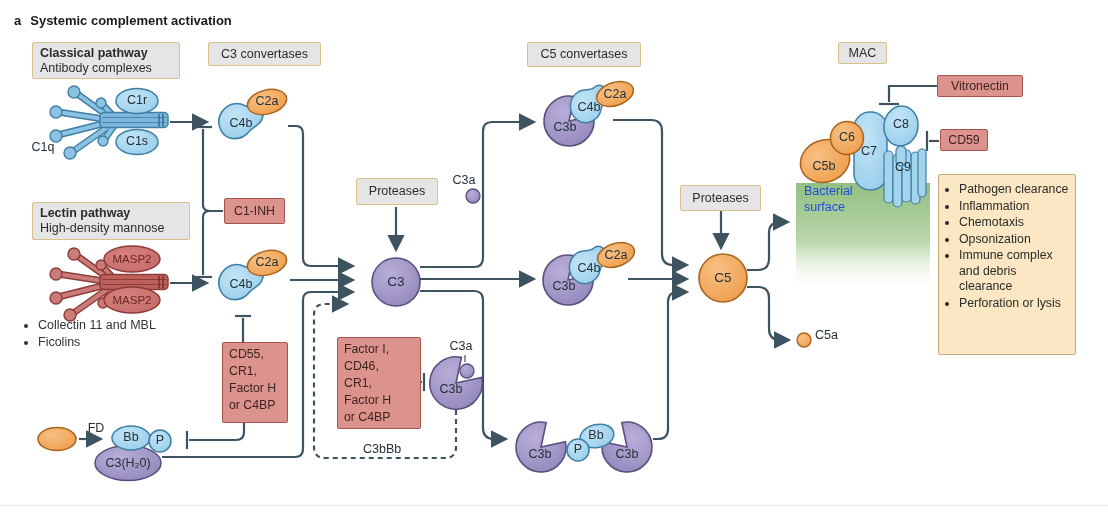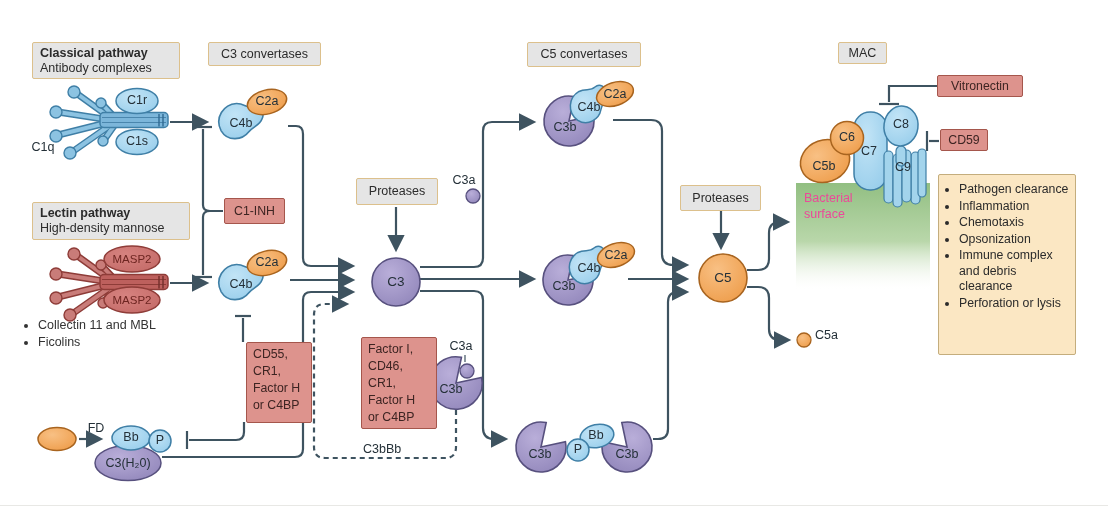--- a/index.html
+++ b/index.html
@@ -8,32 +8,32 @@
   #wires{position:absolute;left:0;top:0;}
   .lbl{position:absolute;transform:translate(-50%,-50%);font-size:12.5px;line-height:1.1;
        color:#243038;white-space:nowrap;}
   .sm{font-size:11.5px;}
   .cream{position:absolute;background:#e5e5e5;border:1px solid #dcc08c;color:#2b2b2b;
          font-size:12.5px;line-height:1.2;padding:3px 7px;box-sizing:border-box;border-radius:2px;}
   .cream.center{display:flex;align-items:center;justify-content:center;text-align:center;}
   .redbox{position:absolute;background:#dd938d;border:1px solid #a5564c;color:#3d2422;
           font-size:12.3px;line-height:17px;padding:3px 6px;box-sizing:border-box;border-radius:2px;}
   .redbox.center{display:flex;align-items:center;justify-content:center;text-align:center;padding:2px 6px;}
-  .pre{white-space:pre-line;margin-left:24px;}
+  .pre{white-space:pre-line;}
   .bold{font-weight:bold;}
   #title{position:absolute;left:14px;top:13px;font-size:13px;font-weight:bold;color:#1a1a1a;}
   #title .panel{margin-right:9px;}
   .bullets{margin:0;padding:0 0 0 14px;list-style:disc;}
   .bullets li{margin:0;padding:0 0 1px 0;}
   #lectin-bullets{position:absolute;left:24px;top:317px;font-size:12.5px;line-height:16px;color:#333;}
   #outcomes-box{position:absolute;left:938px;top:174px;width:138px;height:181px;background:#fbe7c3;
                 border:1px solid #c4ad7d;font-size:12.3px;line-height:15.5px;color:#2b2b2b;
                 padding:7px 4px 4px 6px;box-sizing:border-box;border-radius:2px;}
-  #surface-label{position:absolute;left:804px;top:190px;font-size:12.5px;line-height:16px;
-                 color:#ec4899;white-space:pre-line;}
+  #surface-label{position:absolute;left:804px;top:183px;font-size:12.5px;line-height:16px;
+                 color:#1d4ed8;white-space:pre-line;}
   #bottom-rule{position:absolute;left:0;top:505px;width:1108px;height:1px;background:#e8e8e5;}
 </style>
 </head>
 <body>
 
 <div id="fig">
 
 <svg id="wires" width="1108" height="519" viewBox="0 0 1108 519">
   <defs>
     <marker id="arr" markerWidth="9" markerHeight="9" refX="6.5" refY="4" orient="auto">
@@ -219,20 +219,23 @@
       <rect x="911" y="152" width="9" height="52" rx="4.5"></rect>
       <rect x="918" y="149" width="8" height="48" rx="4"></rect>
       <rect x="893" y="154" width="9" height="53" rx="4.5"></rect>
       <rect x="902" y="150" width="9" height="52" rx="4.5"></rect>
       <rect x="896" y="146" width="10" height="20" rx="5"></rect>
     </g>
     <ellipse cx="901" cy="126" rx="17" ry="20" transform="rotate(8 901 126)" fill="url(#gBlue)" stroke="#3f7fa6" stroke-width="1.5"></ellipse>
   </g>
 </svg>
 
+<div id="title">
+  <span class="panel">a</span><span>Systemic complement activation</span>
+</div>
 
 <div class="cream" style="left:32px;top:42px;width:148px;height:37px;">
   <div class="bold">Classical pathway</div>
   <div>Antibody complexes</div>
 </div>
 <div class="cream" style="left:32px;top:202px;width:158px;height:38px;">
   <div class="bold">Lectin pathway</div>
   <div>High-density mannose</div>
 </div>
 <div class="cream center" style="left:208px;top:42px;width:113px;height:24px;">
@@ -251,21 +254,21 @@
   <span>Proteases</span>
 </div>
 
 <div class="redbox center" style="left:224px;top:198px;width:61px;height:26px;">
   <span>C1-INH</span>
 </div>
 <div class="redbox pre" style="left:222px;top:342px;width:66px;height:81px;">CD55,
 CR1,
 Factor H
 or C4BP</div>
-<div class="redbox pre" style="left:337px;top:337px;width:76px;height:92px;">Factor I,
+<div class="redbox pre" style="left:337px;top:337px;width:84px;height:92px;">Factor I,
 CD46,
 CR1,
 Factor H
 or C4BP</div>
 <div class="redbox center" style="left:937px;top:75px;width:86px;height:22px;">
   <span>Vitronectin</span>
 </div>
 <div class="redbox center" style="left:940px;top:129px;width:48px;height:22px;">
   <span>CD59</span>
 </div>

